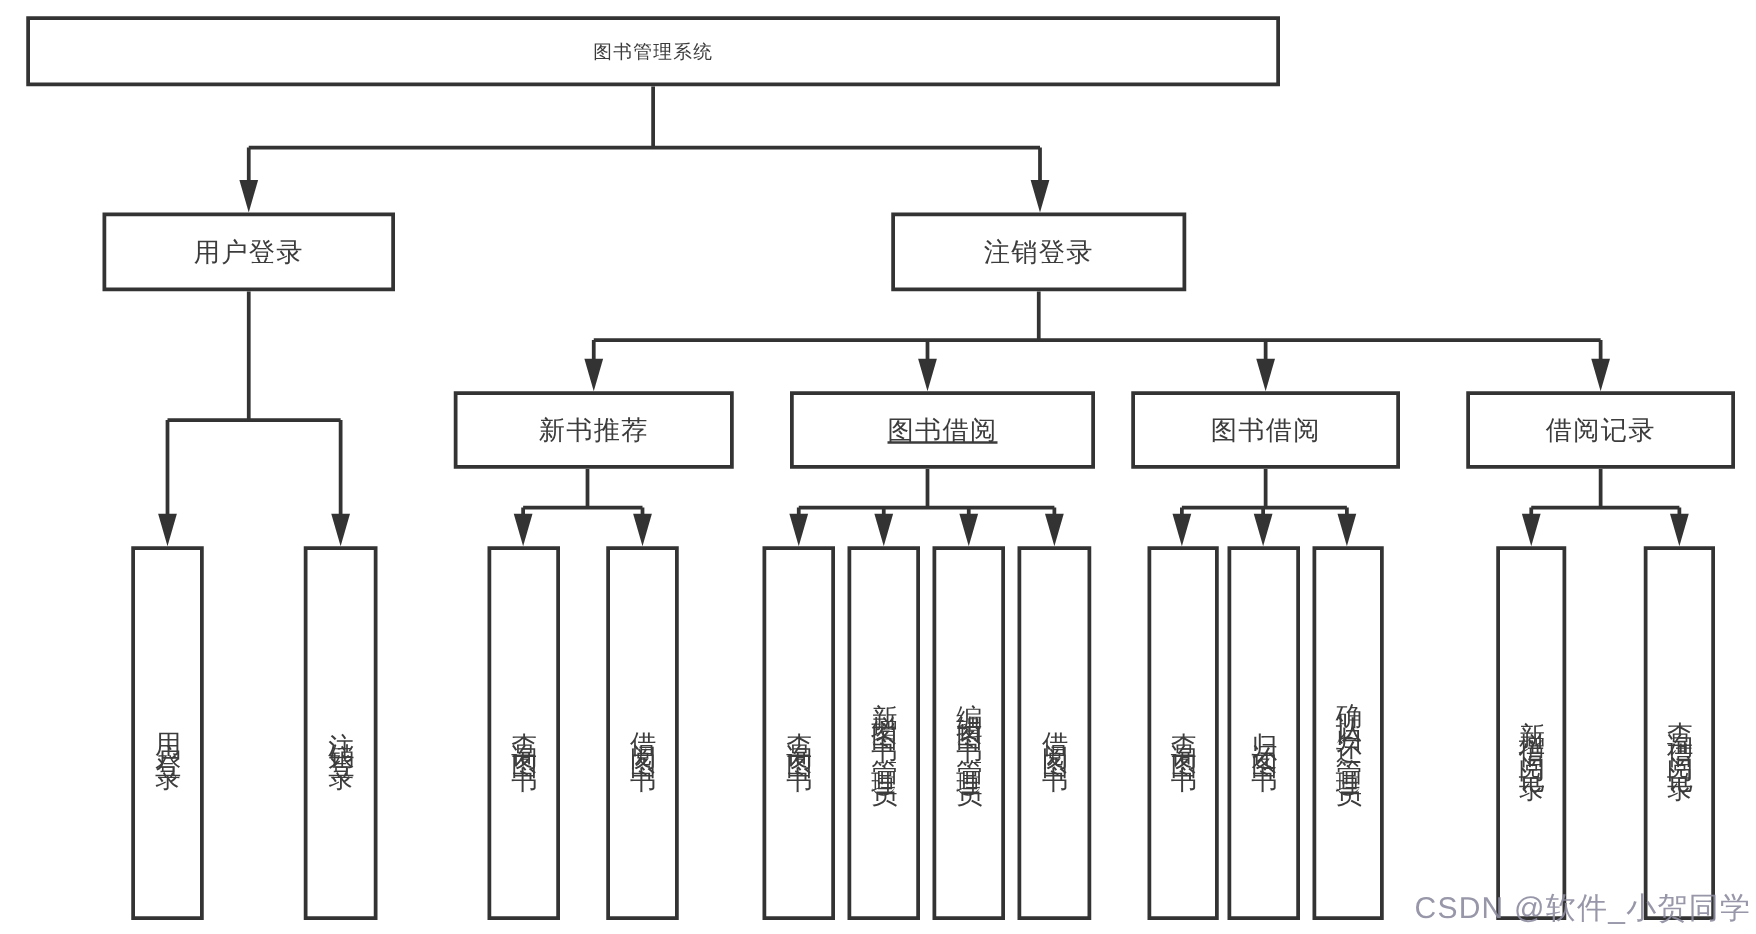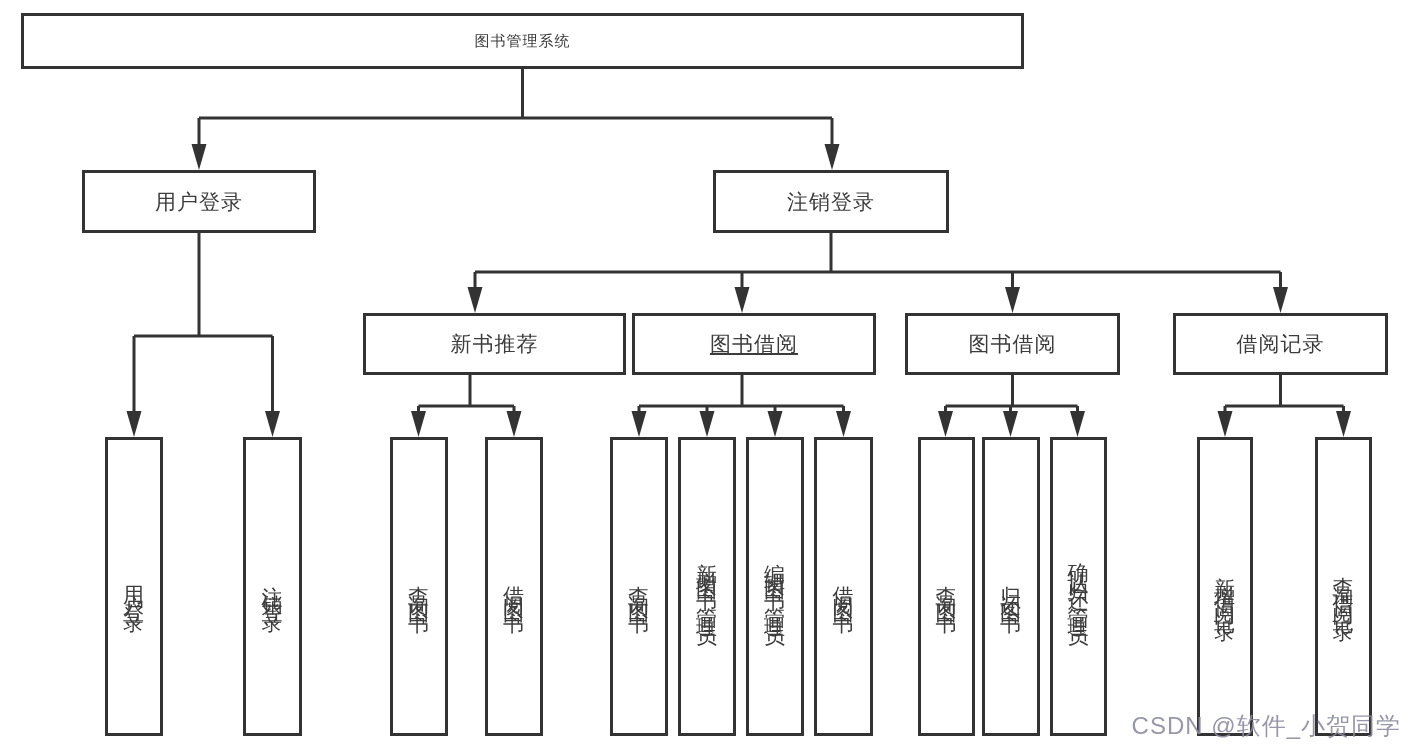--- a/index.html
+++ b/index.html
@@ -97,21 +97,21 @@
     <span>图书管理系统</span>
   </div>
 
   <div class="box hbox" style="left:82px; top:170px; width:234px; height:63px;">
     <span>用户登录</span>
   </div>
   <div class="box hbox" style="left:713px; top:170px; width:236px; height:63px;">
     <span>注销登录</span>
   </div>
 
-  <div class="box hbox" style="left:363px; top:313px; width:263px; height:62px;align-items:center;">
+  <div class="box hbox" style="left:363px; top:313px; width:224px; height:62px;align-items:center;">
     <span>新书推荐</span>
   </div>
   <div class="box hbox" style="left:632px; top:313px; width:244px; height:62px;text-decoration:underline;">
     <span>图书借阅</span>
   </div>
   <div class="box hbox" style="left:905px; top:313px; width:215px; height:62px;">
     <span>图书借阅</span>
   </div>
   <div class="box hbox" style="left:1173px; top:313px; width:215px; height:62px;">
     <span>借阅记录</span>

